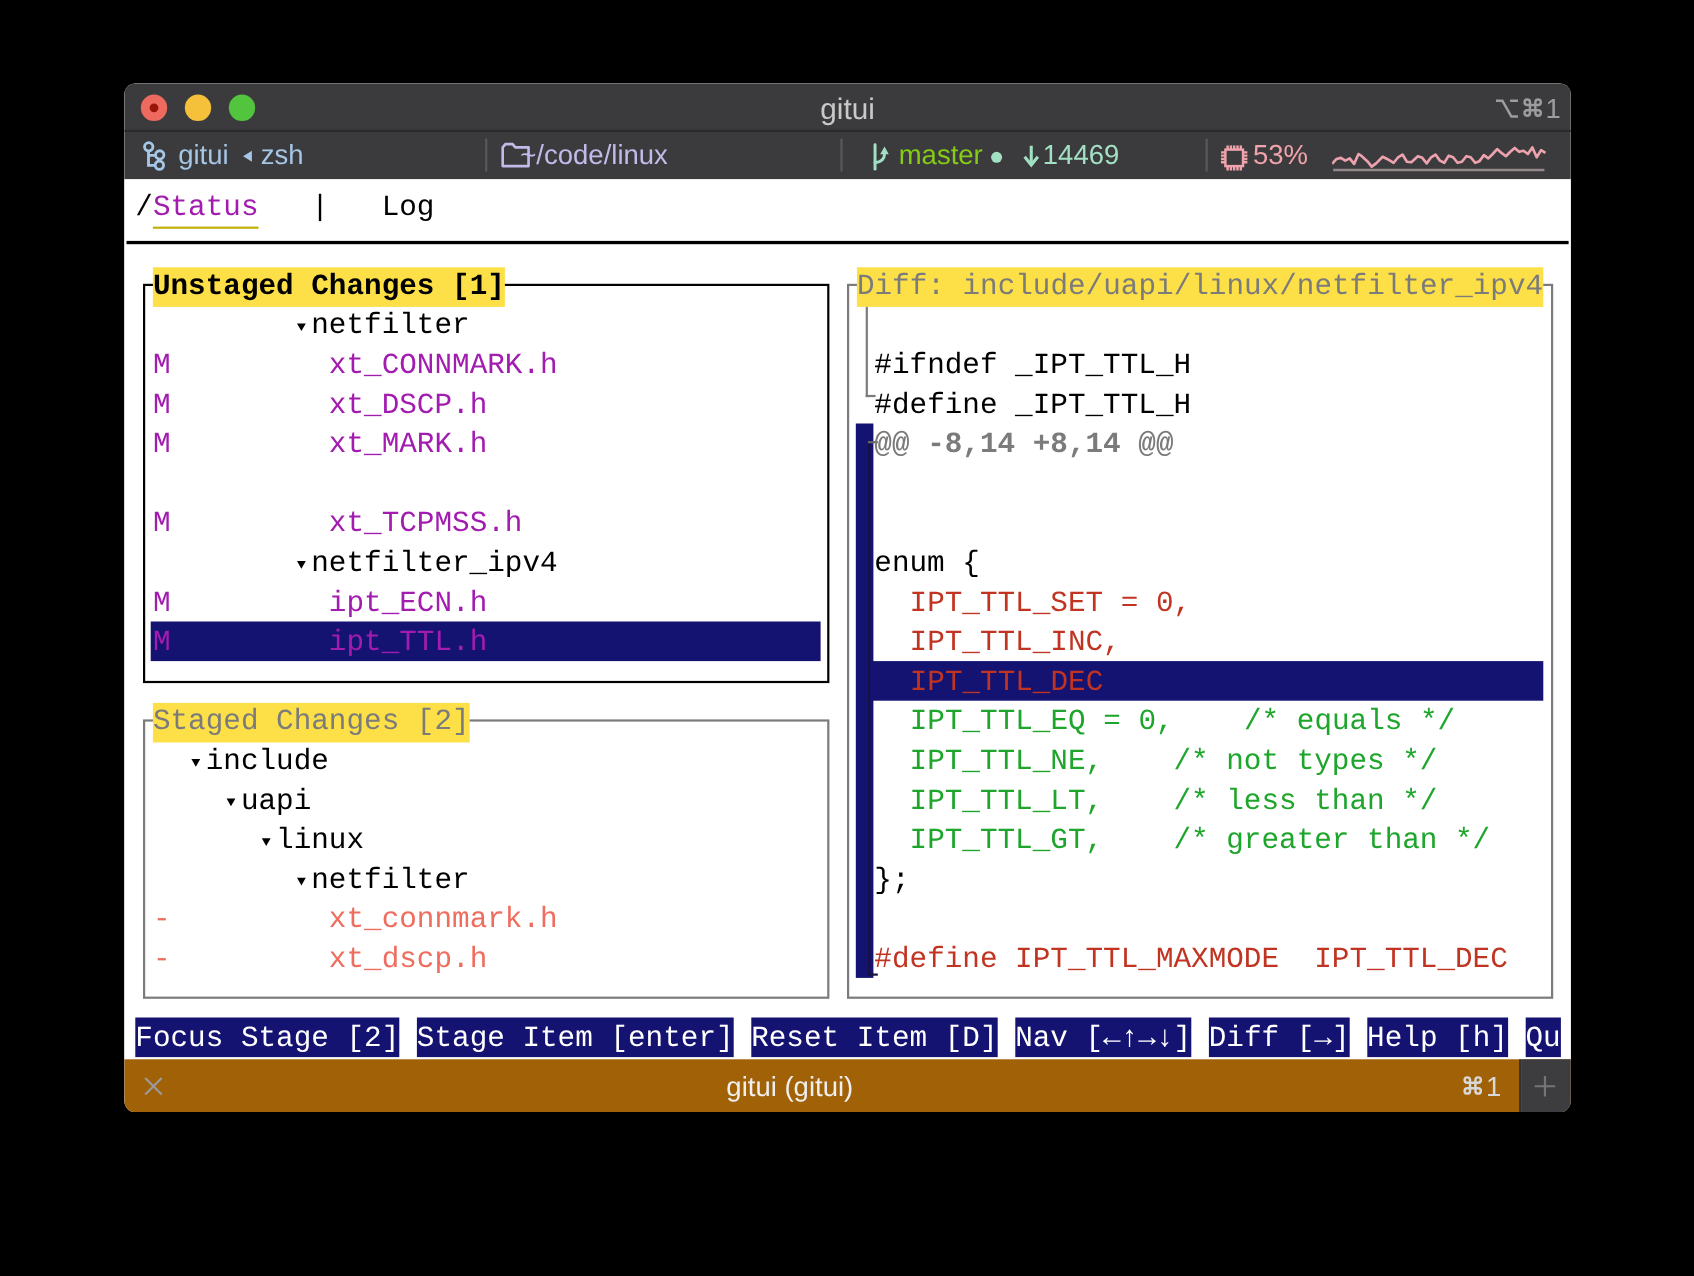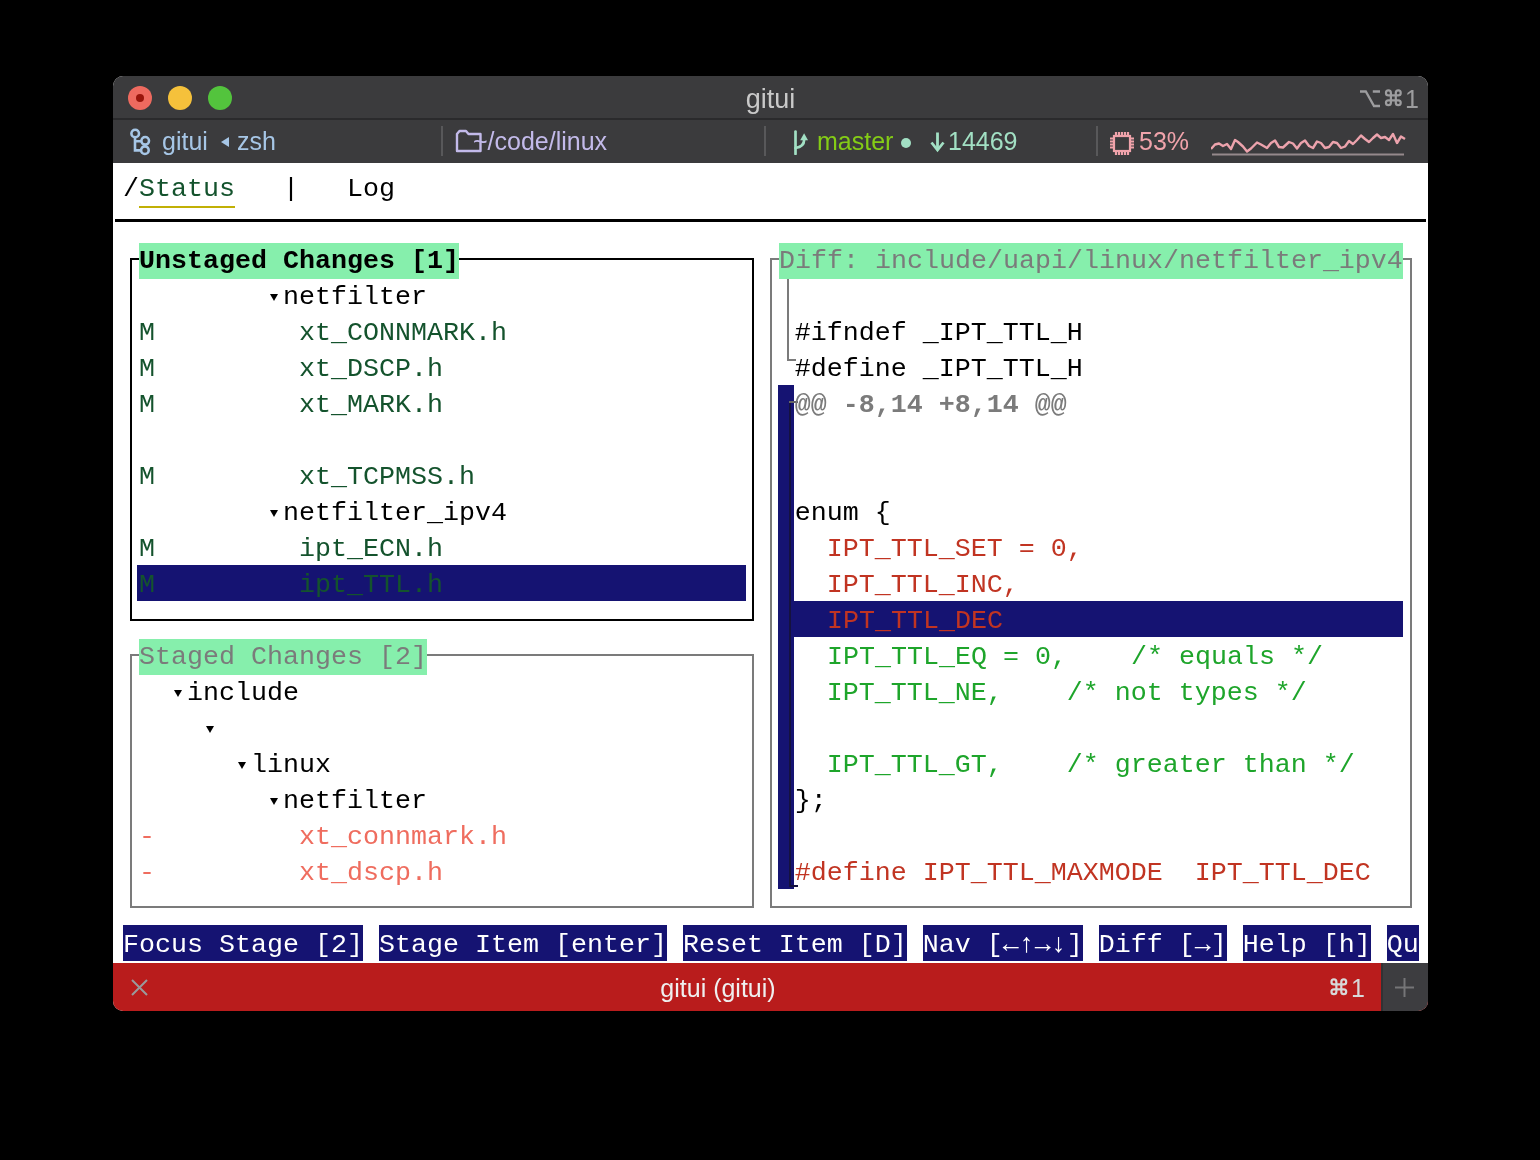--- a/index.html
+++ b/index.html
@@ -10,35 +10,35 @@
           background:#3b3b3d; border-bottom:2px solid #2a2a2c; }
   .light { position:absolute; top:10px; width:24px; height:24px; border-radius:50%; }
   .wtitle { position:absolute; top:8px; left:0; width:100%; text-align:center;
             color:#c9c9c9; font-size:27px; }
   .sbar { position:absolute; left:0; top:44px; width:100%; height:43px; background:#3b3b3d; }
   .sbar .t { position:absolute; top:7px; font-size:25px; white-space:pre; }
   .sdiv { position:absolute; top:6px; width:2px; height:30px; background:#58585a; }
   .term { position:absolute; left:0; top:87px; width:100%; height:800px; background:#fff; }
   .term .tr { position:absolute; white-space:pre; font-family:"Liberation Mono", monospace;
               font-size:26.67px; line-height:36px; color:#000; }
-  .y { color:#14532d; }
+  .y { color:#a21caf; }
   .r { color:#c13422; }
   .g { color:#1ea52b; }
   .s { color:#ef6d5f; }
   .gy { color:#7b7b7b; }
   .b { font-weight:bold; }
   .btn { color:#fff; }
   .panel { position:absolute; border:2px solid; }
   .ptitle { position:absolute; white-space:pre; font-family:"Liberation Mono", monospace; font-size:26.67px;
-            line-height:36px; background:#86efac; }
+            line-height:36px; background:#fde047; }
   .hl { position:absolute; background:#151372; }
   .tri { position:absolute; width:0; height:0;
          border-left:4.5px solid transparent; border-right:4.5px solid transparent;
          border-top:7px solid #000; }
-  .bbar { position:absolute; left:0; top:887px; width:100%; height:48px; background:#b91c1c; }
+  .bbar { position:absolute; left:0; top:887px; width:100%; height:48px; background:#a16207; }
 </style></head>
 <body>
 <div class="win">
   <div class="tbar">
     <div class="light" style="left:15px;background:#ee6a5f"></div>
     <div class="light" style="left:55px;background:#f5c13b"></div>
     <div class="light" style="left:95px;background:#53c43d"></div>
     <div style="position:absolute;left:23px;top:18px;width:8px;height:8px;border-radius:50%;background:#99150b"></div>
     <div class="wtitle">gitui</div>
     <svg style="position:absolute;left:1246px;top:12px" width="60" height="22" viewBox="0 0 60 22">
@@ -128,20 +128,21 @@
 <div class="tr" style="left:10px;top:152px"> <span class="y">M</span>         <span class="y">xt_CONNMARK.h</span>                  #ifndef _IPT_TTL_H</div>
 <div class="tr" style="left:10px;top:188px"> <span class="y">M</span>         <span class="y">xt_DSCP.h</span>                      #define _IPT_TTL_H</div>
 <div class="tr" style="left:10px;top:224px"> <span class="y">M</span>         <span class="y">xt_MARK.h</span>                      <span class="gy b">@@ -8,14 +8,14 @@</span></div>
 <div class="tr" style="left:10px;top:296px"> <span class="y">M</span>         <span class="y">xt_TCPMSS.h</span></div>
 <div class="tr" style="left:10px;top:332px">          netfilter_ipv4                  enum {</div>
 <div class="tr" style="left:10px;top:368px"> <span class="y">M</span>         <span class="y">ipt_ECN.h</span>                      <span class="r">  IPT_TTL_SET = 0,</span></div>
 <div class="tr" style="left:10px;top:404px"> <span class="y">M</span>         <span class="y">ipt_TTL.h</span>                      <span class="r">  IPT_TTL_INC,</span></div>
 <div class="tr" style="left:682px;top:440px"><span class="r">  IPT_TTL_DEC</span></div>
 <div class="tr" style="left:682px;top:476px"><span class="g">  IPT_TTL_EQ = 0,    /* equals */</span></div>
 <div class="tr" style="left:10px;top:512px">    include                               <span class="g">  IPT_TTL_NE,    /* not types */</span></div>
+<div class="tr" style="left:10px;top:548px">      uapi                                <span class="g">  IPT_TTL_LT,    /* less than */</span></div>
 <div class="tr" style="left:10px;top:584px">        linux                             <span class="g">  IPT_TTL_GT,    /* greater than */</span></div>
 <div class="tr" style="left:10px;top:656px"> <span class="s">-</span>         <span class="s">xt_connmark.h</span></div>
 <div class="tr" style="left:10px;top:620px">          netfilter                       };</div>
 <div class="tr" style="left:10px;top:692px"> <span class="s">-</span>         <span class="s">xt_dscp.h</span>                      <span class="r">#define IPT_TTL_MAXMODE  IPT_TTL_DEC</span></div>
 <div class="tr" style="left:10px;top:764px"><span class="btn">Focus Stage [2]</span> <span class="btn">Stage Item [enter]</span> <span class="btn">Reset Item [D]</span> <span class="btn">Nav [<span class="b">←↑→↓</span>]</span> <span class="btn">Diff [<span class="b">→</span>]</span> <span class="btn">Help [h]</span> <span class="btn">Qu</span></div>
 <div class="tri" style="left:157px;top:131px"></div>
 <div class="tri" style="left:157px;top:347px"></div>
 <div class="tri" style="left:61px;top:527px"></div>
 <div class="tri" style="left:93px;top:563px"></div>
 <div class="tri" style="left:125px;top:599px"></div>

